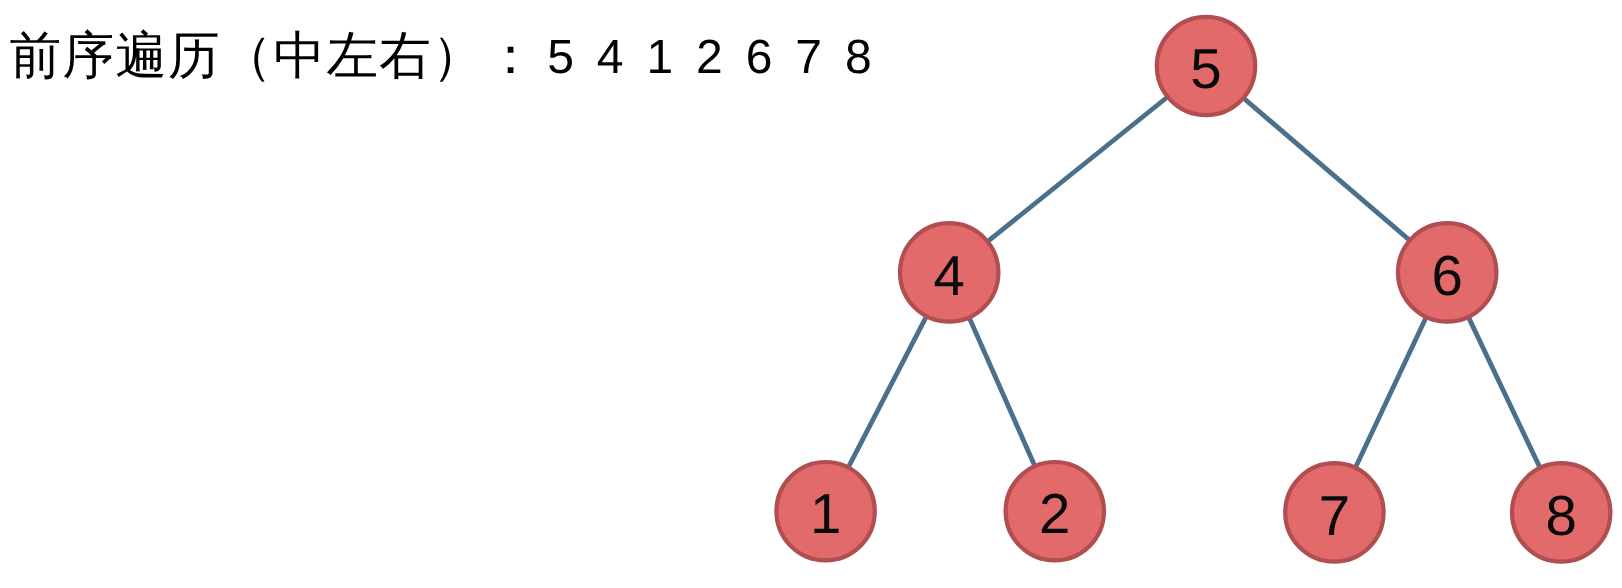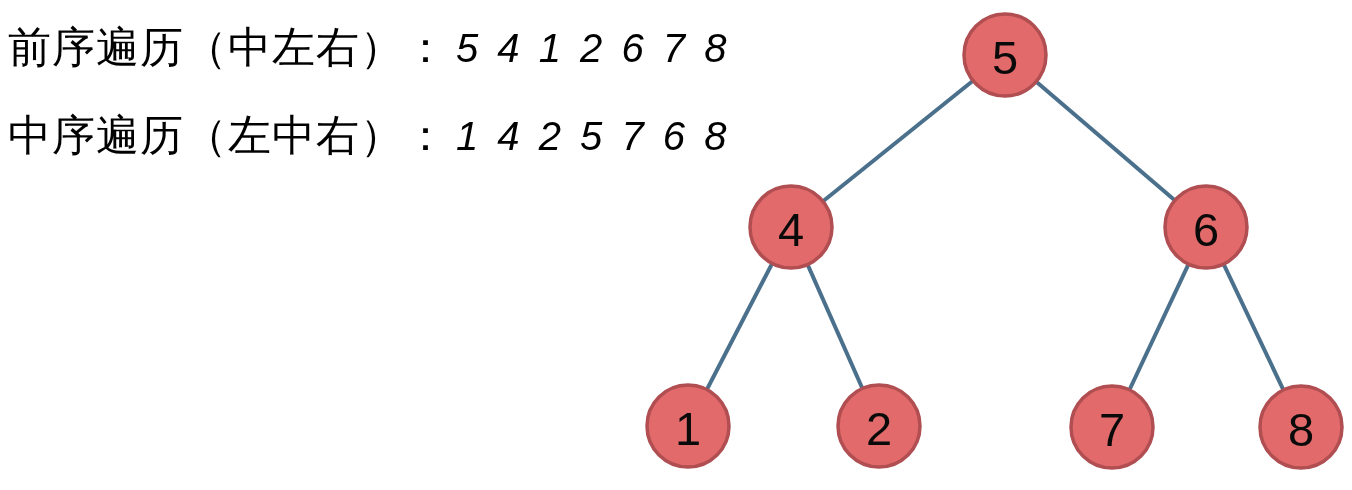--- a/index.html
+++ b/index.html
@@ -34,21 +34,20 @@
     color: #000000;
   }
   .trav-row .label {
     letter-spacing: 1px;
     text-align: right;
   }
   .trav-row .seq {
     margin-left: 8px;
     letter-spacing: 4px;
     font-size: 40px;
-    font-style: italic;
   }
   .node-digit {
     font-family: "Liberation Sans", "DejaVu Sans", sans-serif;
   }
 </style>
 </head>
 <body>
 
 <div class="canvas">
 
@@ -86,18 +85,15 @@
       <g>
         <circle cx="1301" cy="427" r="41" fill="#e26a6a" stroke="#b04e52" stroke-width="3.5"></circle>
         <text x="1301" y="427" text-anchor="middle" dominant-baseline="central" dy="2" fill="#0a0a0a" font-size="47" class="node-digit">8</text>
       </g>
     </svg>
 
   <div class="traversals">
     <div class="trav-row">
       <span class="label">前序遍历（中左右）：</span><span class="seq">5 4 1 2 6 7 8</span>
     </div>
-    <div class="trav-row">
-      <span class="label">中序遍历（左中右）：</span><span class="seq">1 4 2 5 7 6 8</span>
-    </div>
   </div>
 
 </div>
 
 </body></html>

